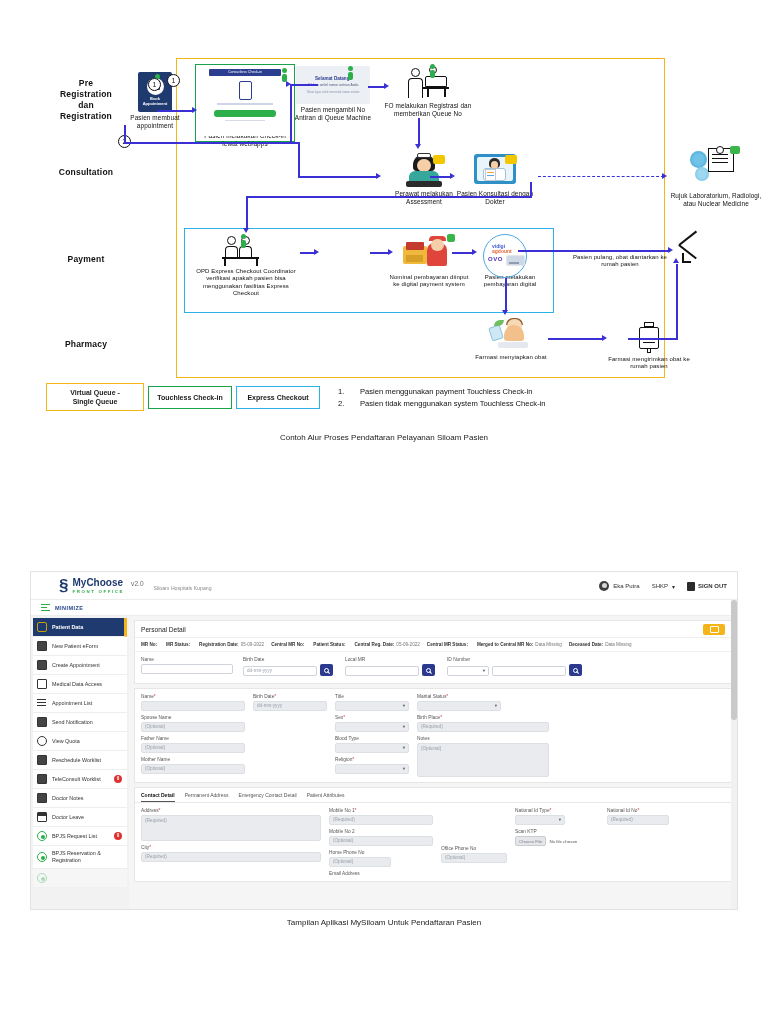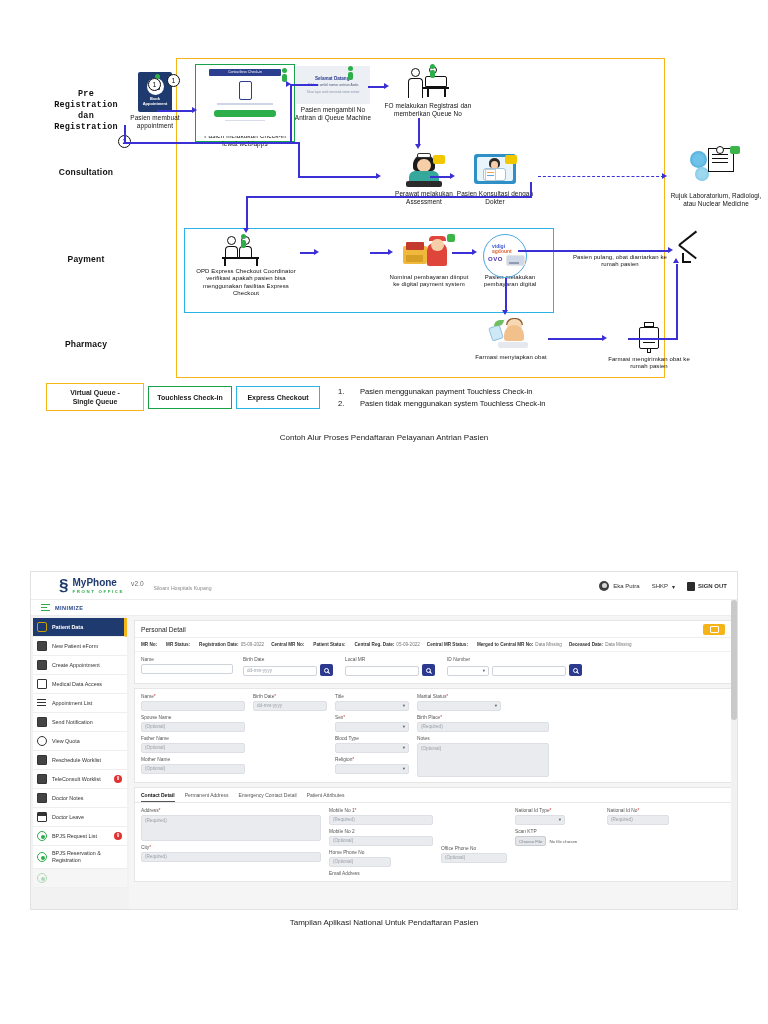--- a/index.html
+++ b/index.html
@@ -13,21 +13,21 @@
     overflow:hidden;
   }
 
   
   .diagram-wrap { position:absolute; left:0; top:0; width:768px; height:470px; }
 
   .row-label {
     position:absolute; font-weight:bold; font-size:8.5px; line-height:11px;
     text-align:center; color:#111; letter-spacing:.2px;
   }
-  .lbl-pre   { left:46px; top:89px;  width:80px;font-family:Liberation Mono, monospace; }
+  .lbl-pre   { left:46px; top:78px;  width:80px; }
   .lbl-cons  { left:46px; top:167px; width:80px; }
   .lbl-pay   { left:46px; top:254px; width:80px; }
   .lbl-pharm { left:46px; top:339px; width:80px; }
 
   
   .orange-box {
     position:absolute; left:176px; top:58px; width:489px; height:320px;
     border:1.6px solid #f5b417; background:transparent;
   }
   
@@ -619,30 +619,30 @@
     <div class="li">
         <span class="n">1.</span>
         <span>Pasien menggunakan payment Touchless Check-in</span>
       </div>
     <div class="li">
         <span class="n">2.</span>
         <span>Pasien tidak menggunakan system Touchless Check-in</span>
       </div>
   </div>
 
-  <div class="fig-cap fig-cap-1">Contoh Alur Proses Pendaftaran Pelayanan Antrian Pasien</div>
+  <div class="fig-cap fig-cap-1">Contoh Alur Proses Pendaftaran Pelayanan Siloam Pasien</div>
 </div>
 
 <div class="app-shot">
 
   <div class="app-top">
     <div class="brand">
       <div class="brand-glyph">§</div>
       <div class="brand-txt">
-        <div class="l1"><span class="my">My</span><span>Phone</span></div>
+        <div class="l1"><span class="my">My</span><span>Choose</span></div>
         <div class="l2">FRONT OFFICE</div>
       </div>
       <div class="brand-ver">v2.0</div>
       <div class="brand-hosp">Siloam Hospitals Kupang</div>
     </div>
 
     <div class="app-top-right">
       <div class="uchip">
         <span class="avatar-mini"></span>
         <span>Eka Putra</span>
@@ -947,13 +947,13 @@
       </div>
 
     </div>
   </div>
 
   <div class="scrollbar-v">
       <div class="thumb"></div>
     </div>
 </div>
 
-<div class="fig-cap fig-cap-2">Tampilan Aplikasi National Untuk Pendaftaran Pasien</div>
+<div class="fig-cap fig-cap-2">Tampilan Aplikasi MySiloam Untuk Pendaftaran Pasien</div>
 
 </body></html>

